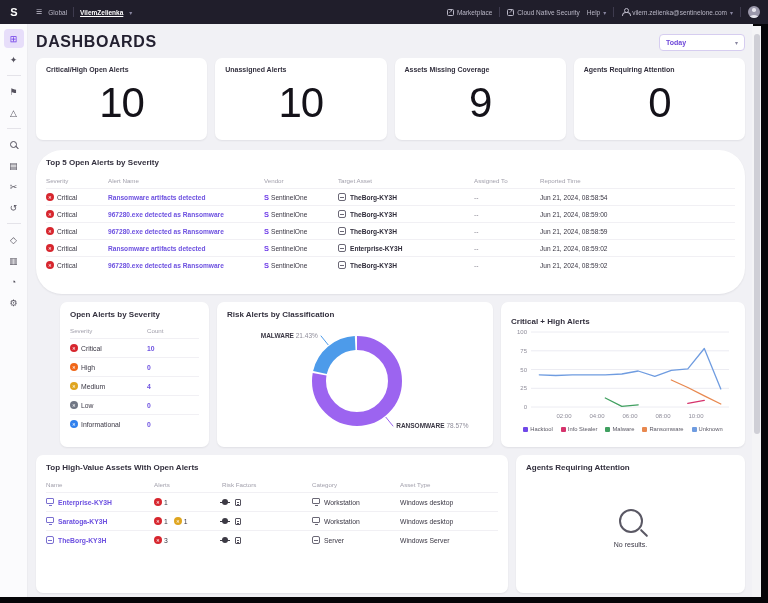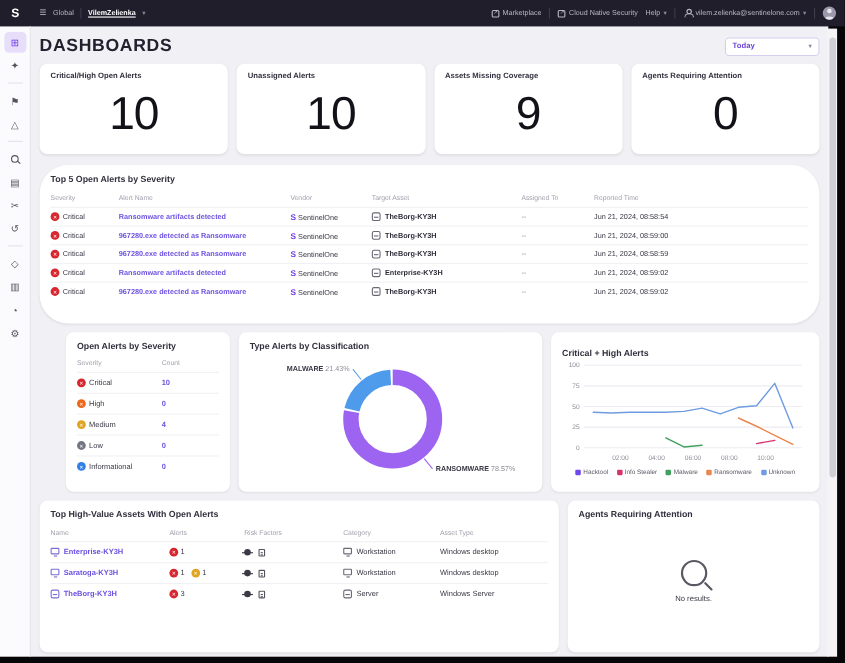--- a/index.html
+++ b/index.html
@@ -358,21 +358,21 @@
               <div class="sev-grid sev-row">
                 <div class="sev">
                   <span class="sev-dot" style="background:#2f80ed">✕</span>
       <span>Informational</span>
                 </div>
     <div class="count-lk">0</div>
               </div>
             </div>
         </div>
         <div class="card donut-panel">
-          <div class="card-title">Type Alerts by Classification</div>
+          <div class="card-title">Risk Alerts by Classification</div>
           <div id="donut"><svg width="256" height="114" viewBox="0 0 256 114">
                 <circle cx="130" cy="62" r="38" fill="none" stroke="#9c64f0" stroke-width="14" stroke-dasharray="185.6 238.8" transform="rotate(-90 130 62)"></circle>
                 <line x1="158.7" y1="98.0" x2="166.2" y2="107.3" stroke="#9c64f0" stroke-width="1"></line>
                 <text x="169.2" y="109.3" text-anchor="start" class="dlab">RANSOMWARE <tspan class="dpct">78.57%</tspan></text>
                 <circle cx="130" cy="62" r="38" fill="none" stroke="#4d9bea" stroke-width="14" stroke-dasharray="49.2 238.8" transform="rotate(192.85199999999998 130 62)"></circle>
                 <line x1="101.3" y1="26.0" x2="93.8" y2="16.7" stroke="#4d9bea" stroke-width="1"></line>
                 <text x="90.8" y="18.7" text-anchor="end" class="dlab">MALWARE <tspan class="dpct">21.43%</tspan></text>
               </svg></div>
         </div>
         <div class="card chart-panel">

